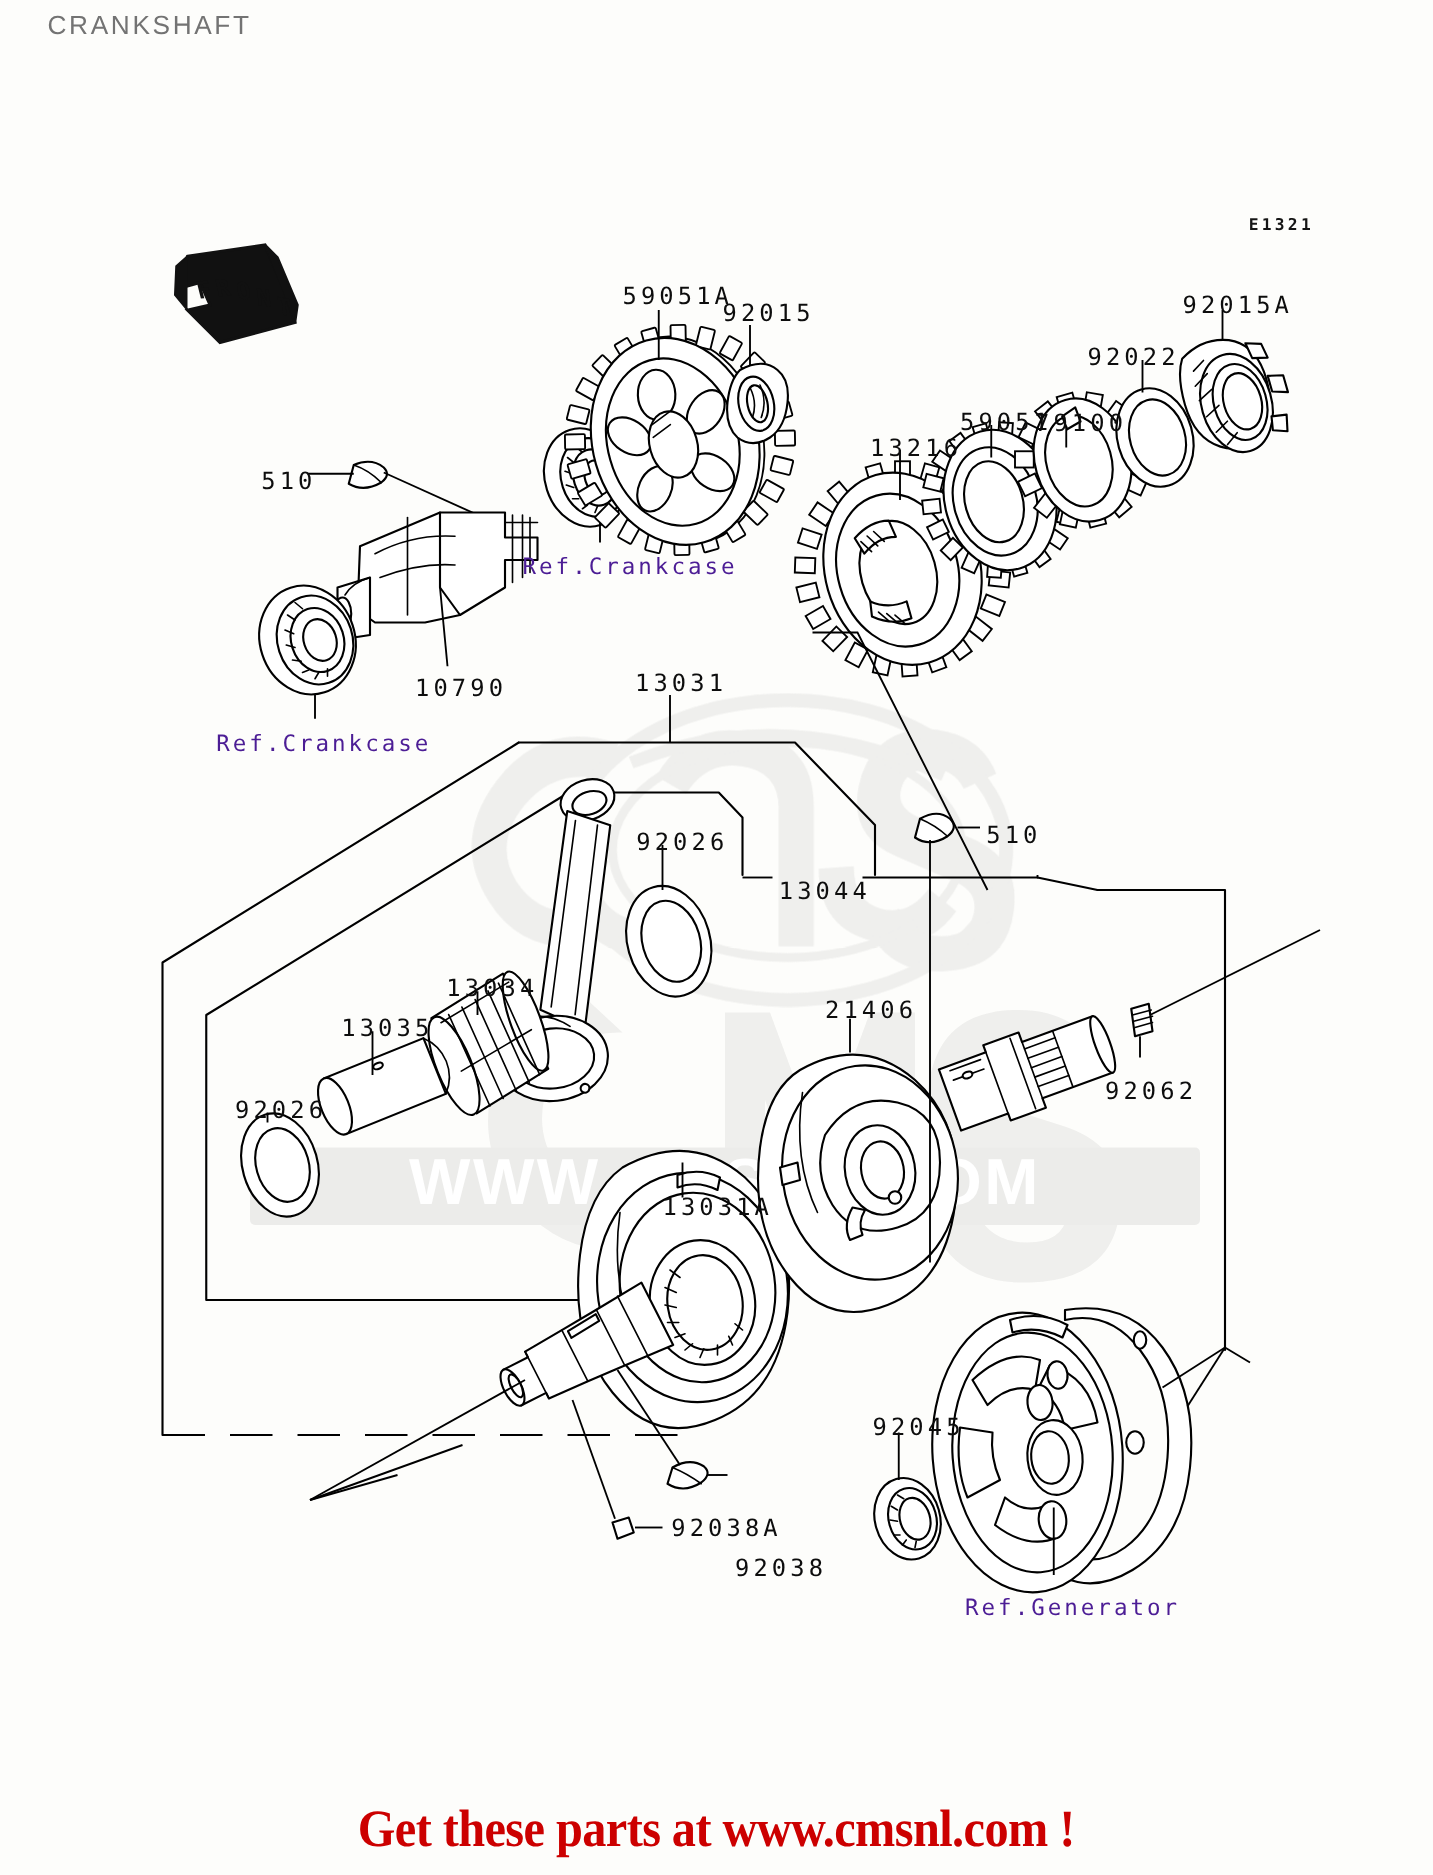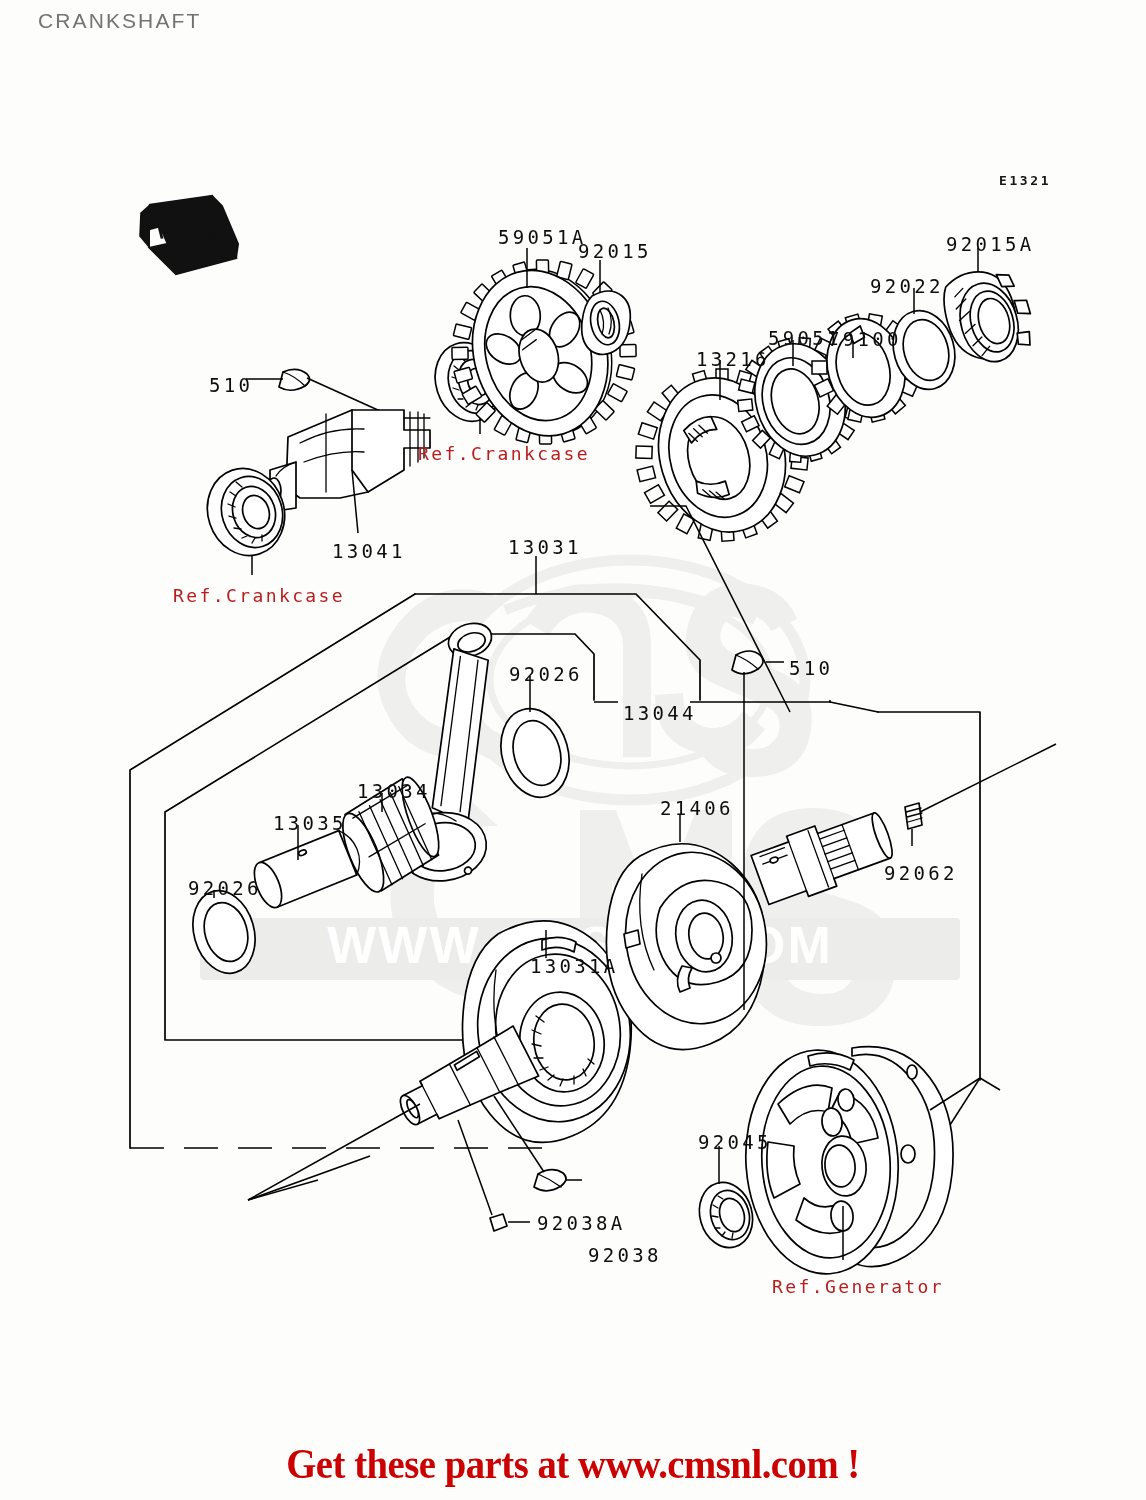--- a/index.html
+++ b/index.html
@@ -22,21 +22,21 @@
   }
   .plabel{
     position:absolute;
     font-family:"DejaVu Sans Mono","Liberation Mono",monospace;
     font-size:19px;letter-spacing:3.3px;color:#0d0d0d;
     white-space:nowrap;font-weight:500;
   }
   .reflabel{
     position:absolute;
     font-family:"DejaVu Sans Mono","Liberation Mono",monospace;
-    font-size:18px;letter-spacing:2.4px;color:#b91c1c;
+    font-size:18px;letter-spacing:2.4px;color:#4c1d95;
     white-space:nowrap;font-weight:500;
   }
   #footer-cta{
     position:absolute;left:0;top:1440px;width:1146px;text-align:center;
     font-family:"Liberation Serif","DejaVu Serif",serif;
     font-size:42px;color:#cc0000;font-weight:bold;letter-spacing:-0.5px;
     white-space:nowrap;
     transform:scaleX(0.92);
   }
   #art{position:absolute;left:0;top:0;width:1146px;height:1500px;}
@@ -521,21 +521,21 @@
 
 <div id="labels-layer">
     <div class="plabel" style="left: 498px; top: 226px;">59051A</div>
     <div class="plabel" style="left: 578px; top: 240px;">92015</div>
     <div class="plabel" style="left: 946px; top: 233px;">92015A</div>
     <div class="plabel" style="left: 854px; top: 275px; margin-left: 16px;">92022</div>
     <div class="plabel" style="left: 828px; top: 328px;">79100</div>
     <div class="plabel" style="left: 768px; top: 327px;">59051</div>
     <div class="plabel" style="left: 696px; top: 348px;">13216</div>
     <div class="plabel" style="left: 209px; top: 374px;">510</div>
-    <div class="plabel" style="left: 332px; top: 540px;">13041</div>
+    <div class="plabel" style="left: 332px; top: 540px;">10790</div>
     <div class="plabel" style="left: 508px; top: 536px;">13031</div>
     <div class="plabel" style="left: 509px; top: 663px;">92026</div>
     <div class="plabel" style="left: 789px; top: 657px;">510</div>
     <div class="plabel" style="left: 623px; top: 702px;">13044</div>
     <div class="plabel" style="left: 357px; top: 780px;">13034</div>
     <div class="plabel" style="left: 660px; top: 797px;">21406</div>
     <div class="plabel" style="left: 273px; top: 812px;">13035</div>
     <div class="plabel" style="left: 884px; top: 862px;">92062</div>
     <div class="plabel" style="left: 188px; top: 877px;">92026</div>
     <div class="plabel" style="left: 530px; top: 913px; margin-top: 42px;">13031A</div>

